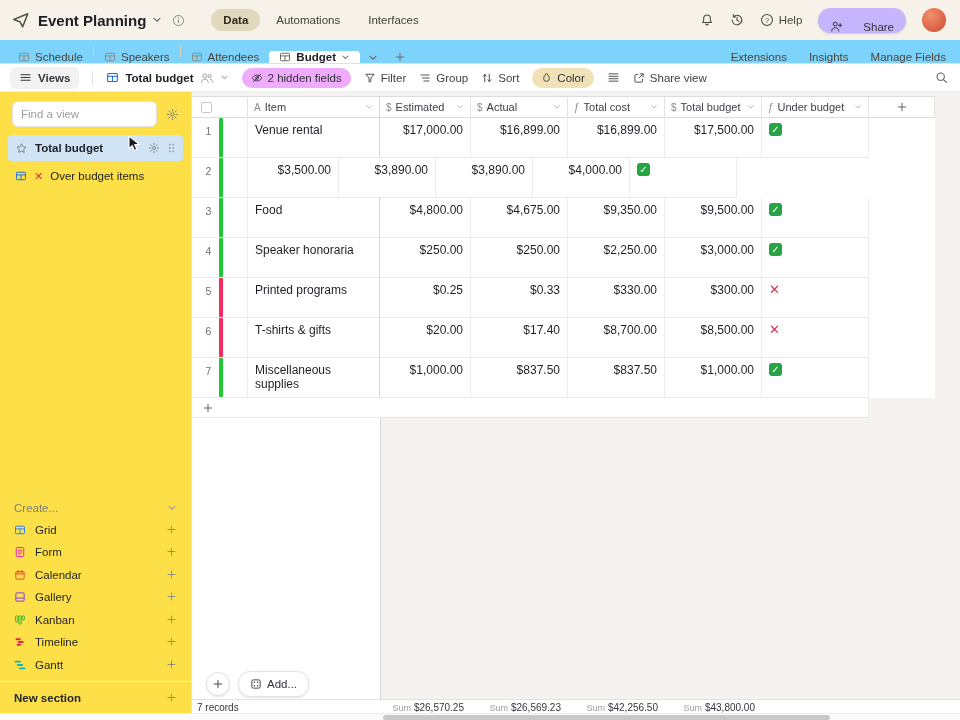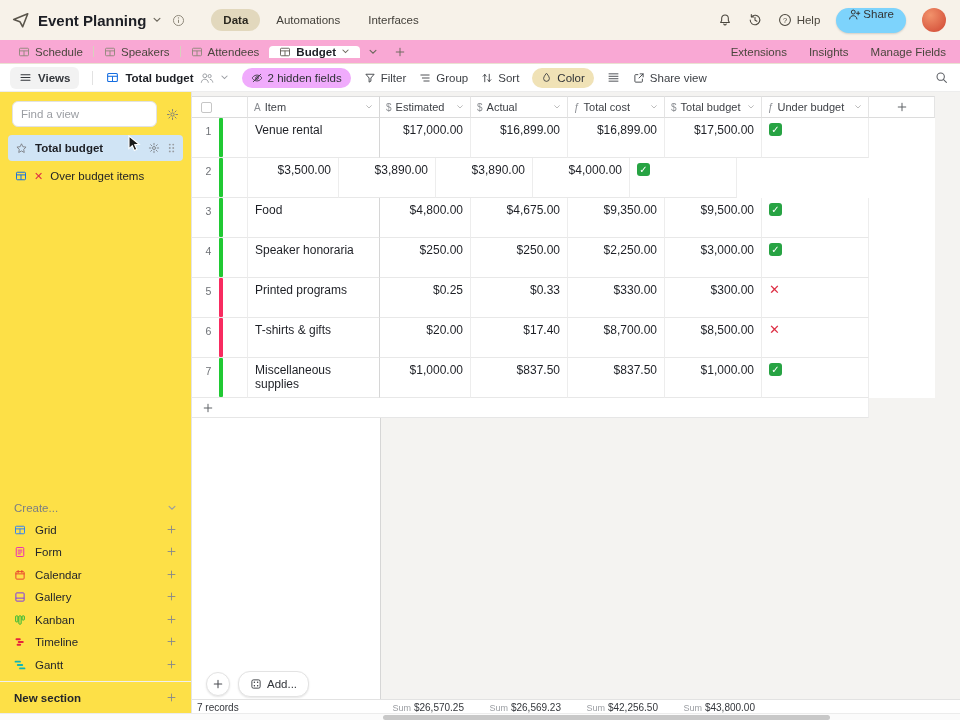--- a/index.html
+++ b/index.html
@@ -12,25 +12,25 @@
 .topbar { height:40px; background:#f7f2e9; display:flex; align-items:center; padding:0 14px 0 12px; }
 .logo { margin-right:8px; color:#5a554b; }
 .title { font-size:15px; font-weight:700; margin-right:6px; }
 .tchev { color:#6e695e; margin-right:10px; }
 .tinfo { color:#8d8778; }
 .top-tabs { display:flex; gap:4px; margin-left:26px; }
 .top-tab { height:22px; padding:0 12px; border-radius:11px; display:flex; align-items:center; font-size:11.5px; color:#43403a; }
 .top-tab.active { background:#e2d8bd; font-weight:700; color:#2b2820; }
 .top-right { margin-left:auto; display:flex; align-items:center; gap:16px; color:#4a463d; }
 .help { display:flex; align-items:center; gap:5px; font-size:11.5px; }
-.share-btn { background:#7dd3fc; height:25px; border-radius:13px; padding:0 12px; display:flex; align-items:flex-start; gap:2px; font-size:11.5px; box-shadow:0 1px 2px rgba(0,0,0,.15); color:#333; }
+.share-btn { background:#c4b5fd; height:25px; border-radius:13px; padding:0 12px; display:flex; align-items:flex-end; gap:20px; font-size:11.5px; box-shadow:0 1px 2px rgba(0,0,0,.15); color:#333; }
 .avatar { width:24px; height:24px; border-radius:50%; background:radial-gradient(circle at 35% 30%, #f2926b, #cf4632); }
 
 
-.tablebar { height:24px; background:#f9a8d4; display:flex; align-items:center; padding-left:8px; border-bottom:1px solid #e9e2d1; }
+.tablebar { height:24px; background:#7dd3fc; display:flex; align-items:flex-end; padding-left:8px; border-bottom:1px solid #e9e2d1; }
 .ttab { display:flex; align-items:center; gap:5px; padding:0 10px; font-size:11.5px; color:#4a463d; }
 .ttab .ti { color:#8d8778; }
 .ttab.active { background:#fff; border-radius:4px 4px 0 0; font-weight:700; color:#1d1f25; }
 .ttab.active .ti { color:#5f5b51; }
 .tsep { width:1px; height:11px; background:#d8d0bd; align-self:center; }
 .tbtn { display:flex; align-items:center; padding:0 8px; color:#6e695e; }
 .tbar-right { margin-left:auto; display:flex; align-items:center; gap:22px; padding-right:14px; font-size:11.5px; color:#4a463d; }
 
 
 .toolbar { height:28px; background:#fff; border-bottom:1px solid #ededed; display:flex; align-items:center; gap:13px; padding:0 12px 0 10px; }

